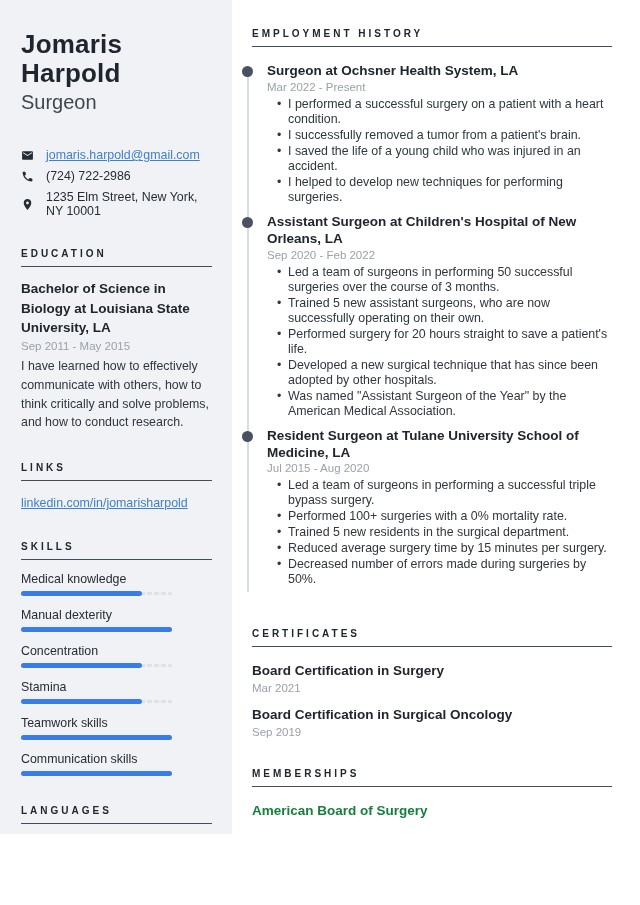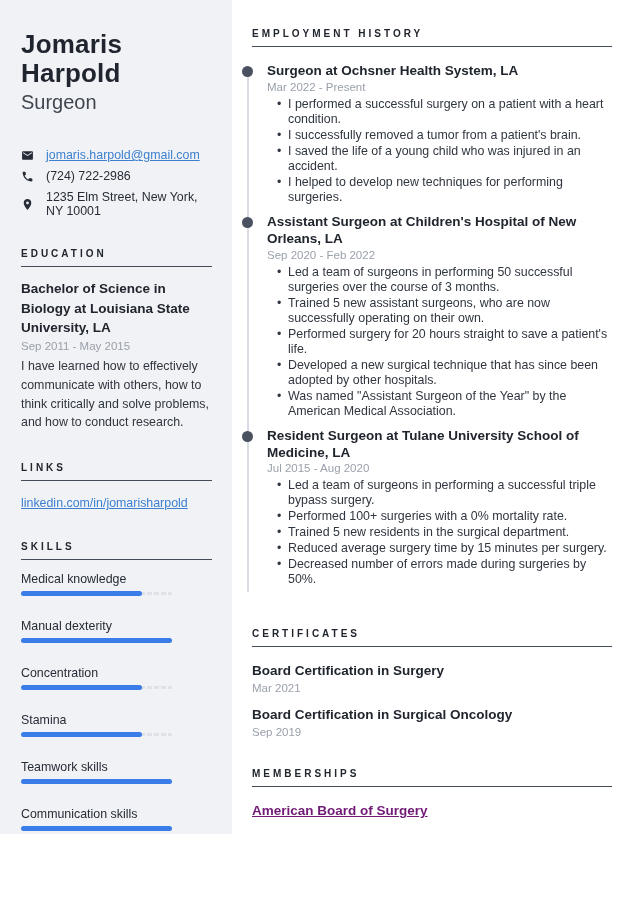--- a/index.html
+++ b/index.html
@@ -41,21 +41,21 @@
     font-size: 10px; font-weight: 700; color: #20252e;
     letter-spacing: 3px;
     padding-bottom: 7px;
     border-bottom: 1.5px solid #454c59;
     margin-bottom: 12px;
   }
   .degree { font-size: 13.5px; font-weight: 700; color: #20252e; line-height: 1.45; }
   .dates { font-size: 11.5px; color: #9aa0aa; margin-top: 2px; }
   .edu-desc { font-size: 12.4px; color: #30363f; line-height: 1.52; margin-top: 5px; }
   .side-link { display: inline-block; font-size: 12.4px; margin-top: 2px; }
-  .skill-item { margin-bottom: 24px; }
+  .skill-item { margin-bottom: 13px; }
   .skill-label { font-size: 12.4px; color: #262c36; margin-bottom: 6px; }
   .bar-track {
     position: relative; width: 151px; height: 3px; border-radius: 2px;
     background: repeating-linear-gradient(90deg, #dee1e7 0 5px, transparent 5px 7px);
   }
   .bar-fill {
     position: absolute; left: 0; top: -1px; height: 5px;
     background: #3b7de8; border-radius: 3px;
   }
   
@@ -82,21 +82,21 @@
     font-size: 12.4px; color: #30363f; line-height: 1.21;
     margin-bottom: 1px;
   }
   .job li::before {
     content: "•"; position: absolute; left: 10px; top: 0;
     color: #30363f;
   }
   .main-section { margin-top: 30px; }
   .main-section .inner { margin-left: 10px; }
   .cert { margin-bottom: 13px; }
-  .member { font-size: 13.5px; font-weight: 700; color: #701a75; margin-bottom: 10px; text-decoration: underline; }
+  .member { font-size: 13.5px; font-weight: 700; color: #15803d; margin-bottom: 10px; }
 </style>
 </head>
 <body>
 
 <div class="page">
   <div class="corner-mark"></div>
 
   <aside class="sidebar">
     <h1 class="name">Jomaris Harpold</h1>
     <div class="role">Surgeon</div>

